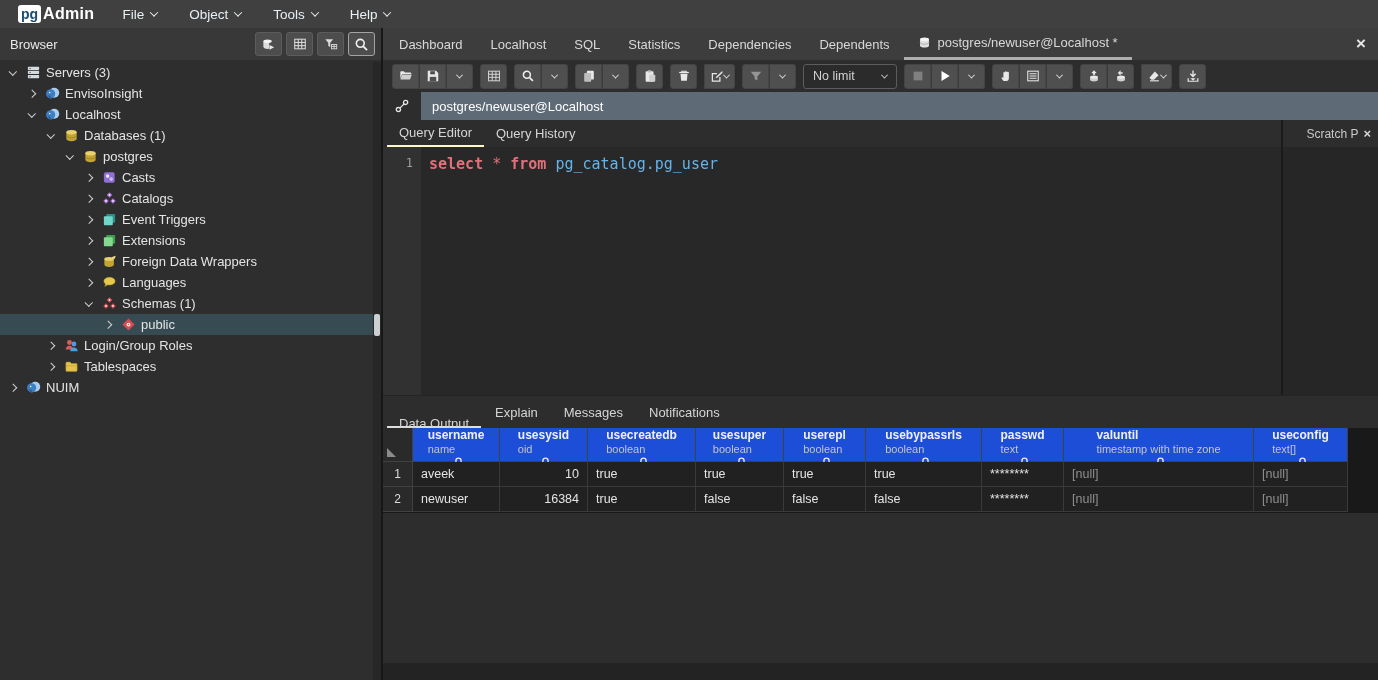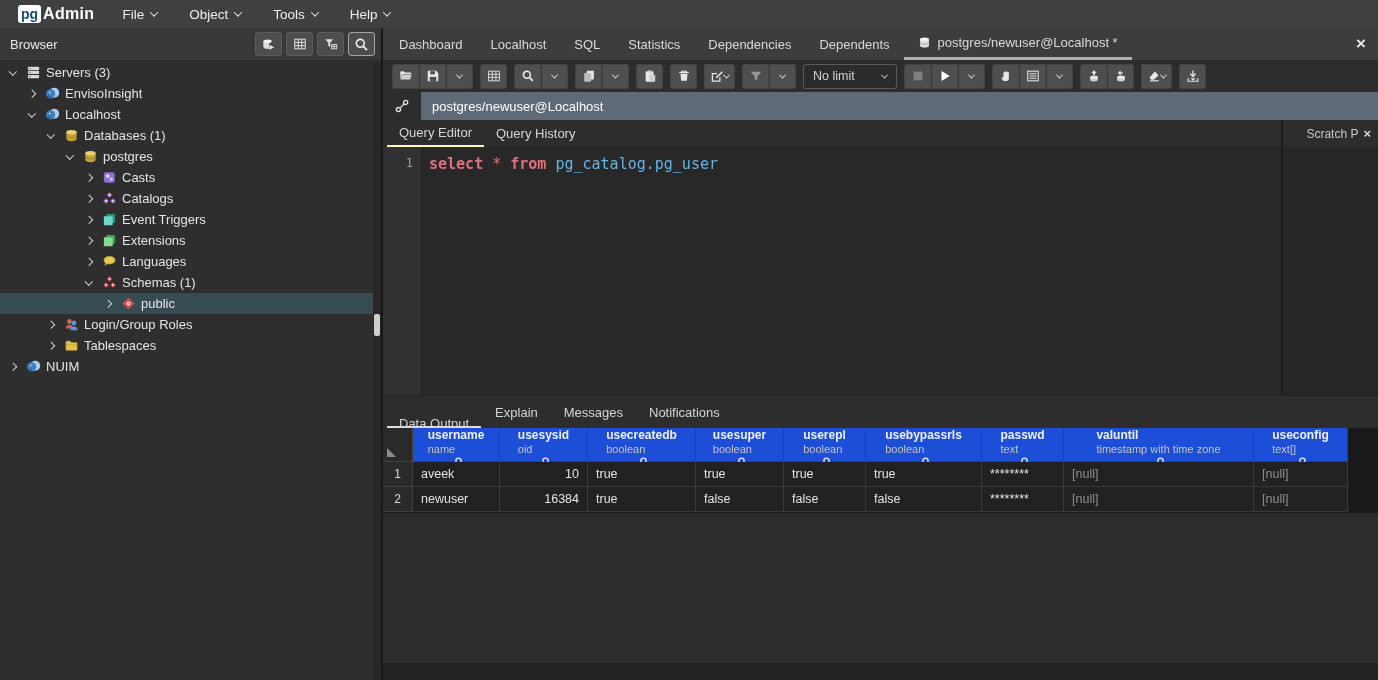--- a/index.html
+++ b/index.html
@@ -307,20 +307,33 @@
             </svg>
           </span>
         <span class="tlabel">Extensions</span>
       </div>
       <div class="trow" style="--d:4">
         <span class="tchev">
             <span class="chev chev-right"></span>
           </span>
         <span class="ticon">
             <svg viewBox="0 0 16 16">
+              <path d="M2.5 5.2v6.3c0 1.3 2.3 2.3 5.1 2.3s5.1-1 5.1-2.3V5.2z" fill="#c3a334"></path>
+              <ellipse cx="7.6" cy="5.2" rx="5.1" ry="2.1" fill="#e9d26e"></ellipse>
+              <path d="M10 3.4l4.6-1.6-1.1 3.6z" fill="#f2e293"></path>
+            </svg>
+          </span>
+        <span class="tlabel">Foreign Data Wrappers</span>
+      </div>
+      <div class="trow" style="--d:4">
+        <span class="tchev">
+            <span class="chev chev-right"></span>
+          </span>
+        <span class="ticon">
+            <svg viewBox="0 0 16 16">
               <path d="M2 6.6c0-2.3 2.7-4.1 6-4.1s6 1.8 6 4.1-2.7 4.1-6 4.1c-.7 0-1.4-.1-2-.2L3 12.2l.8-2.7C2.7 8.8 2 7.8 2 6.6z" fill="#e8c84a" stroke="#a89130" stroke-width=".6"></path>
             </svg>
           </span>
         <span class="tlabel">Languages</span>
       </div>
       <div class="trow" style="--d:4">
         <span class="tchev">
             <span class="chev"></span>
           </span>
         <span class="ticon">

